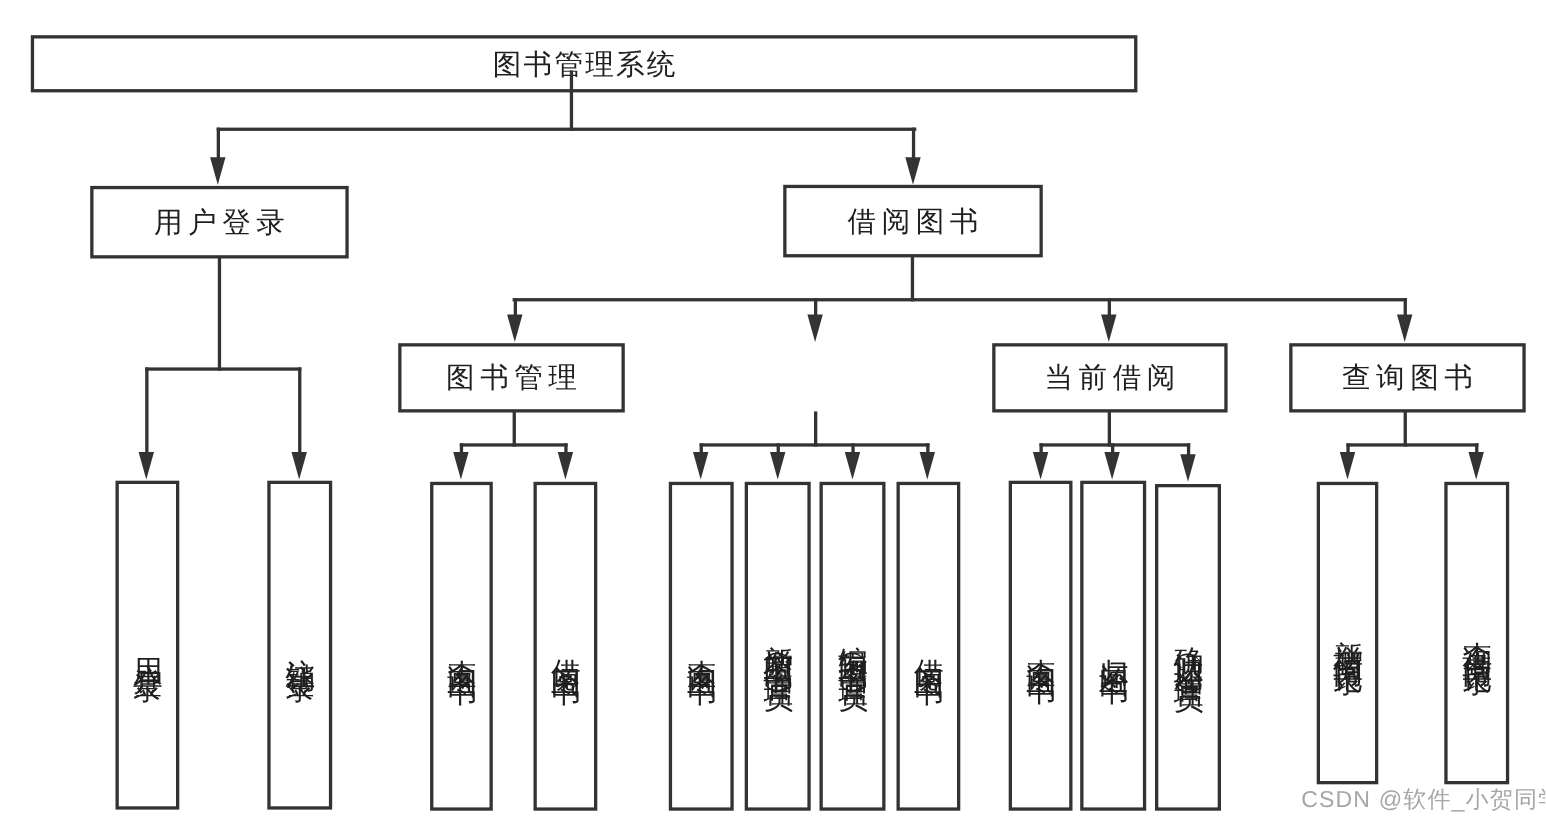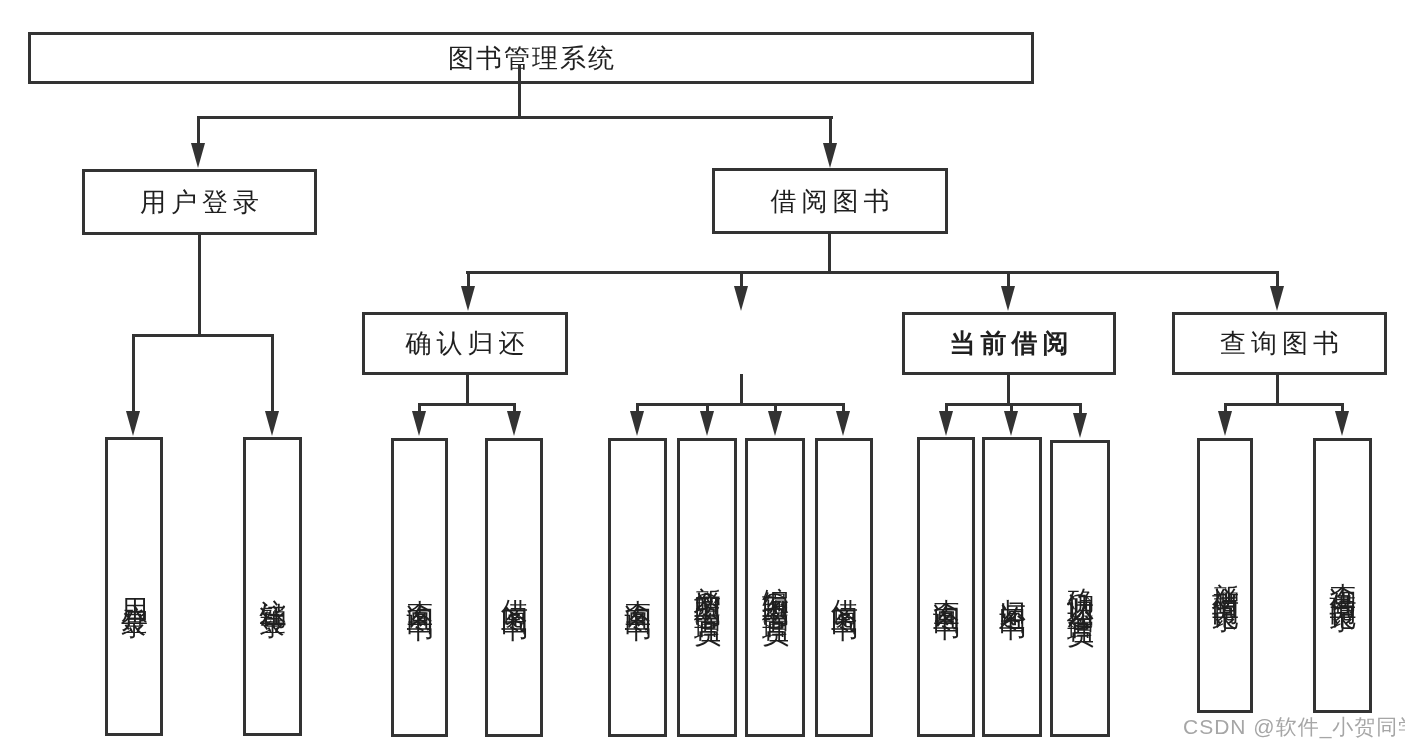--- a/index.html
+++ b/index.html
@@ -59,22 +59,22 @@
 
   <div class="ln" style="left:467px;top:271px;width:3px;height:20px;"></div>
   <div class="ah" style="left:461px;top:286px;"></div>
   <div class="ln" style="left:740px;top:271px;width:3px;height:20px;"></div>
   <div class="ah" style="left:734px;top:286px;"></div>
   <div class="ln" style="left:1007px;top:271px;width:3px;height:20px;"></div>
   <div class="ah" style="left:1001px;top:286px;"></div>
   <div class="ln" style="left:1276px;top:271px;width:3px;height:20px;"></div>
   <div class="ah" style="left:1270px;top:286px;"></div>
 
-  <div class="box hbox" style="left:362px;top:312px;width:206px;height:63px;">确认归还</div>
-  <div class="box hbox" style="left:902px;top:312px;width:214px;height:63px;font-weight:bold;">当前借阅</div>
+  <div class="box hbox" style="left:362px;top:312px;width:206px;height:63px;">图书管理</div>
+  <div class="box hbox" style="left:902px;top:312px;width:214px;height:63px;">当前借阅</div>
   <div class="box hbox" style="left:1172px;top:312px;width:215px;height:63px;">查询图书</div>
 
   <div class="ln" style="left:198px;top:233px;width:3px;height:104px;"></div>
   <div class="ln" style="left:132px;top:334px;width:142px;height:3px;"></div>
   <div class="ln" style="left:132px;top:334px;width:3px;height:80px;"></div>
   <div class="ah" style="left:126px;top:411px;"></div>
   <div class="ln" style="left:271px;top:334px;width:3px;height:80px;"></div>
   <div class="ah" style="left:265px;top:411px;"></div>
   <div class="box vbox" style="left:105px;top:437px;width:58px;height:299px;">用户登录</div>
   <div class="box vbox" style="left:243px;top:437px;width:59px;height:299px;">注销登录</div>

